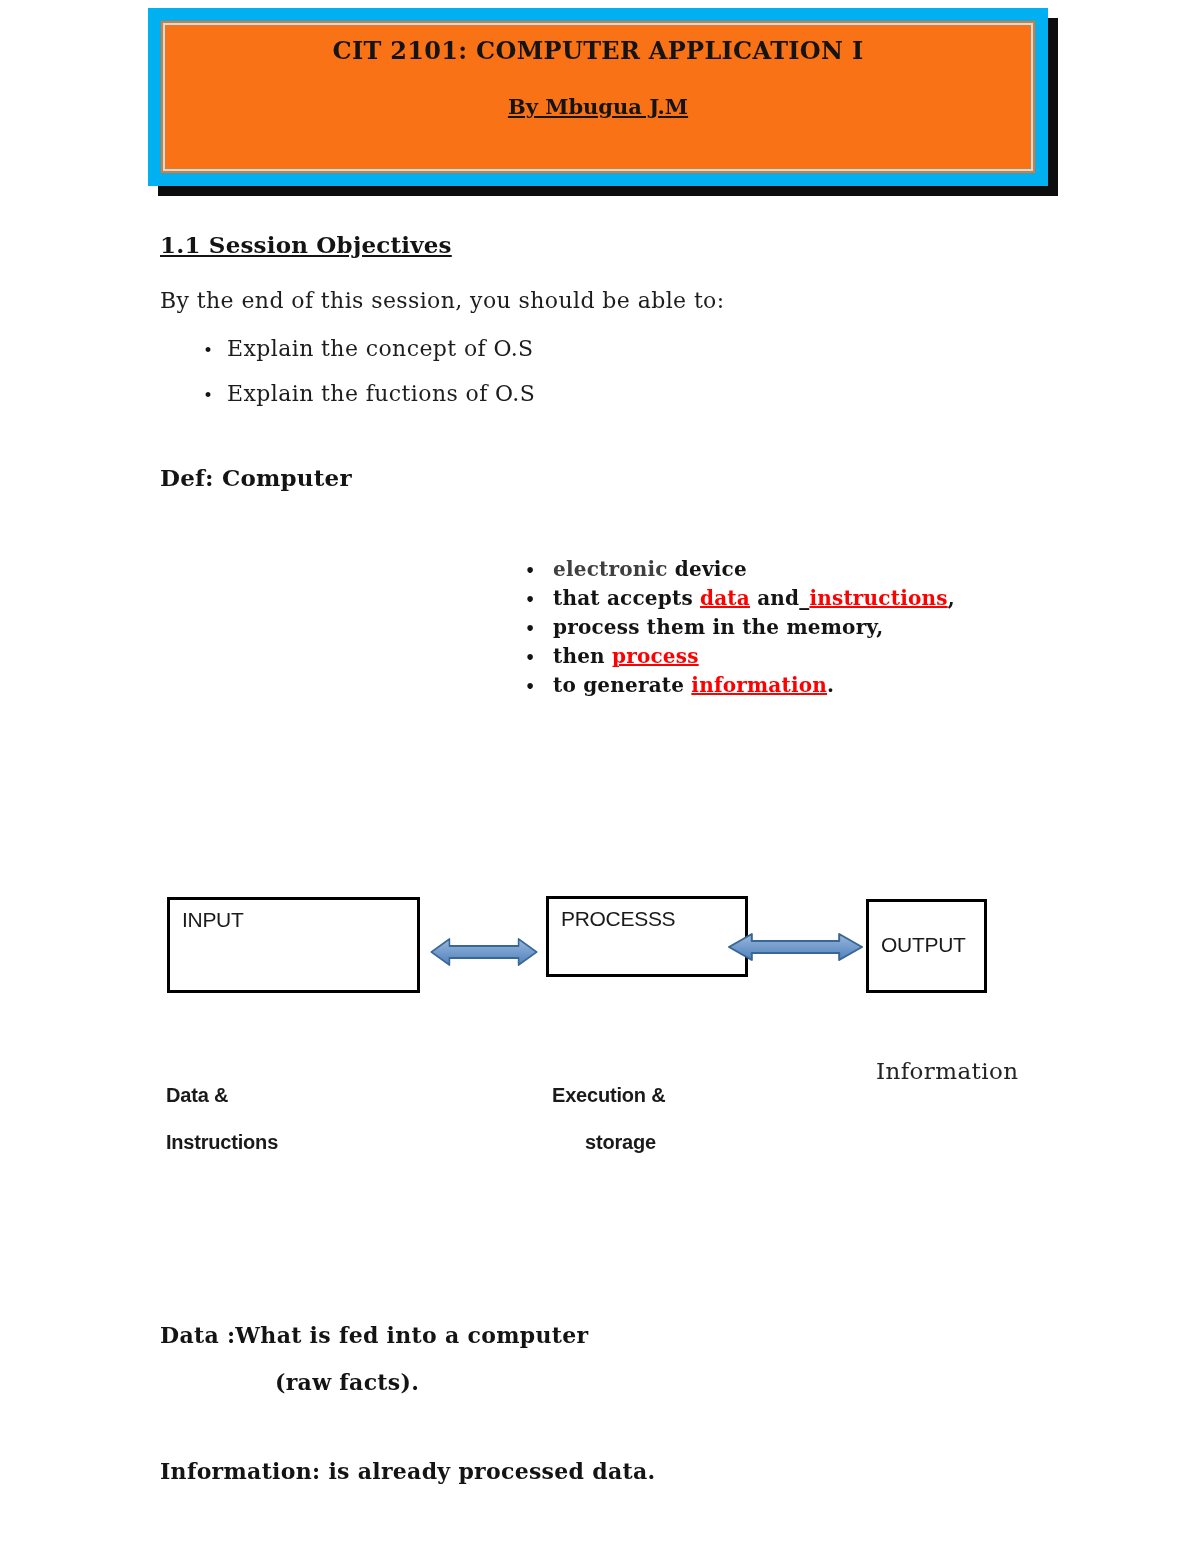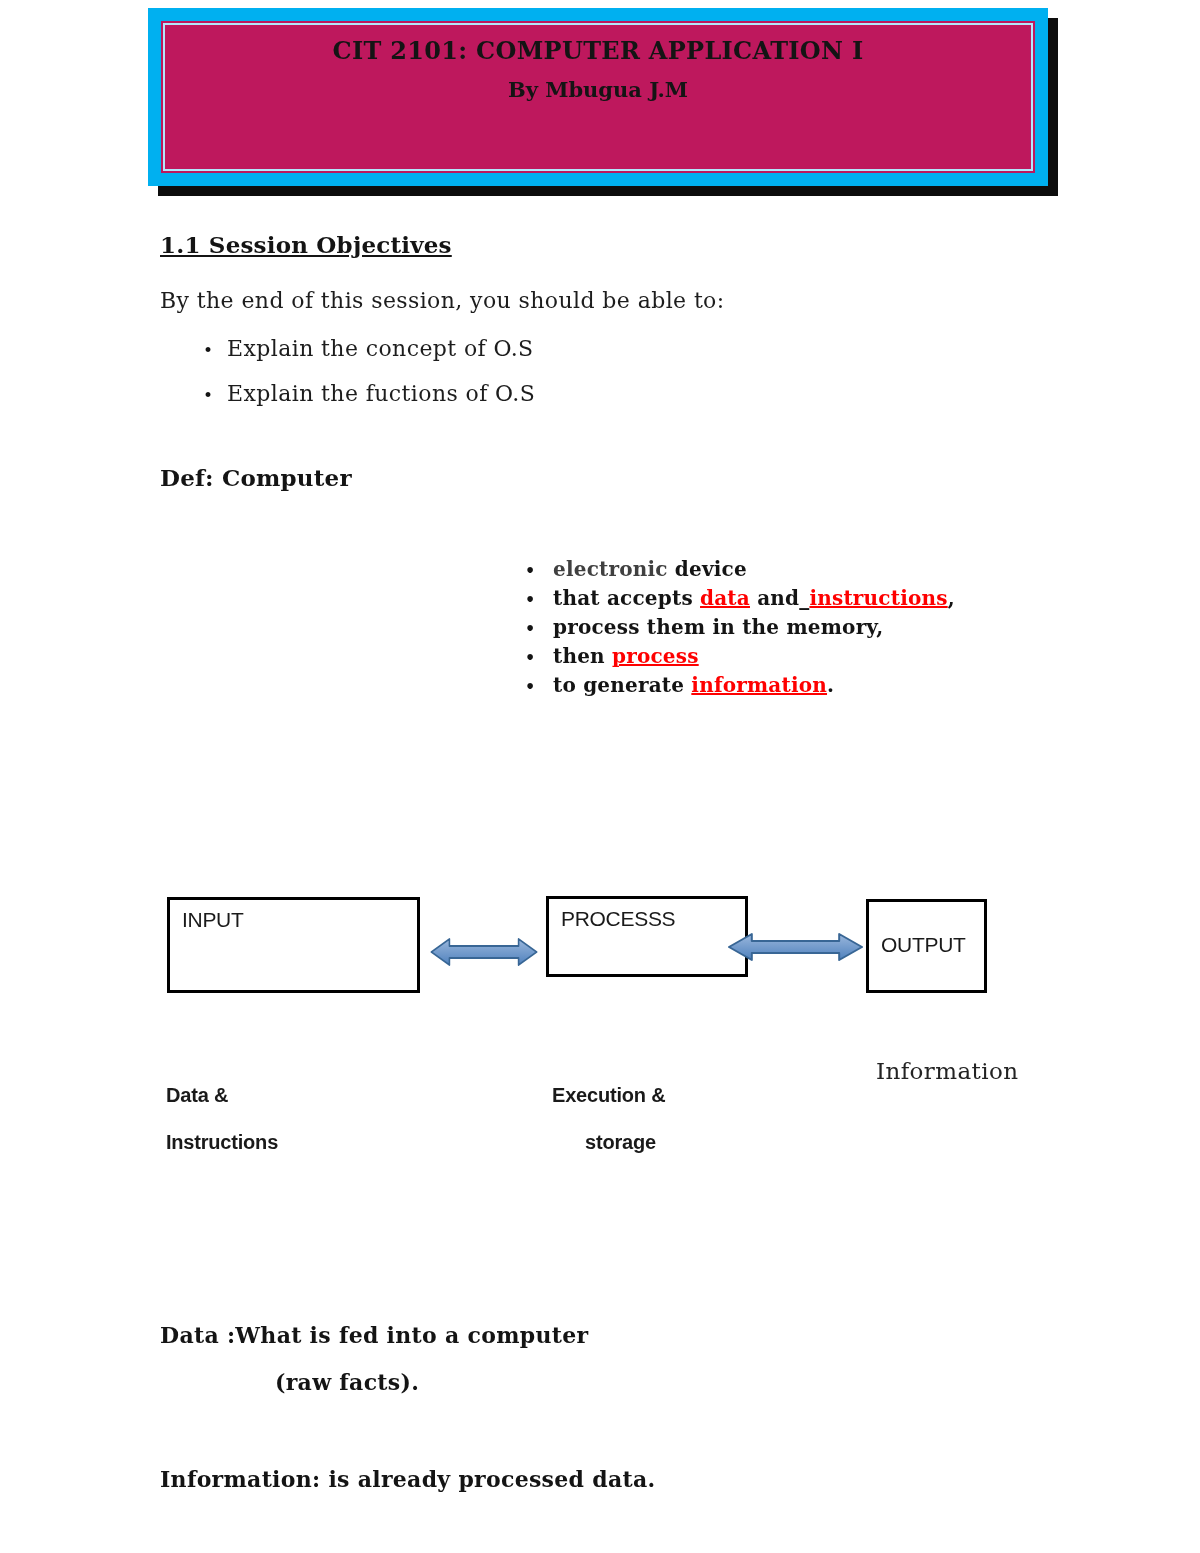--- a/index.html
+++ b/index.html
@@ -3,29 +3,29 @@
 <meta charset="utf-8">
 <style>
   html,body{margin:0;padding:0;background:#fff;}
   .page{
     position:relative; width:1200px; height:1553px; background:#ffffff;
     font-family:"DejaVu Serif","Liberation Serif",serif; color:#141414; overflow:hidden;
   }
   
   .header-box{
     position:absolute; left:148px; top:8px; width:900px; height:178px;
-    background:#be185d; border:13px solid #00b0f0; box-sizing:border-box;
+    background:#f97316; border:13px solid #00b0f0; box-sizing:border-box;
     box-shadow:10px 10px 0 #0d0d0d;
   }
   .header-inner{
     position:absolute; left:2px; top:2px; right:2px; bottom:2px;
     border:2px solid #b3e6fb; text-align:center;
   }
   .header-title{ margin-top:11px; font-weight:bold; font-size:24px; letter-spacing:.3px; }
-  .header-byline{ margin-top:12px; font-weight:bold; font-size:21px; }
+  .header-byline{ margin-top:29px; font-weight:bold; font-size:21px;text-decoration:underline; }
 
   
   .abs{ position:absolute; white-space:nowrap; }
   .h-bold{ font-weight:bold; font-size:23px; letter-spacing:.2px; }
   .body-text{ font-size:22px; letter-spacing:.4px; color:#1d1d1d; }
 
   
   .obj-item{ position:absolute; left:203px; display:flex; align-items:baseline; }
   .obj-dot{ width:24px; font-size:17px; }
   .obj-text{ font-size:22px; letter-spacing:.4px; color:#1d1d1d; }
@@ -136,15 +136,15 @@
   </svg>
 
   <div class="abs cap-serif" style="left:876px; top:1058px;">Information</div>
   <div class="abs cap-sans" style="left:166px; top:1084px;">Data &amp;</div>
   <div class="abs cap-sans" style="left:166px; top:1131px;">Instructions</div>
   <div class="abs cap-sans" style="left:552px; top:1084px;">Execution &amp;</div>
   <div class="abs cap-sans" style="left:585px; top:1131px;">storage</div>
 
   <div class="abs note" style="left:160px; top:1322px;">Data :What is fed into a computer</div>
   <div class="abs note" style="left:244px; top:1369px;margin-left:31px;">(raw facts).</div>
-  <div class="abs note" style="left:160px; top:1458px;margin-top:8px;">Information: is already processed data.</div>
+  <div class="abs note" style="left:160px; top:1458px;">Information: is already processed data.</div>
 
 </div>
 
 </body></html>

